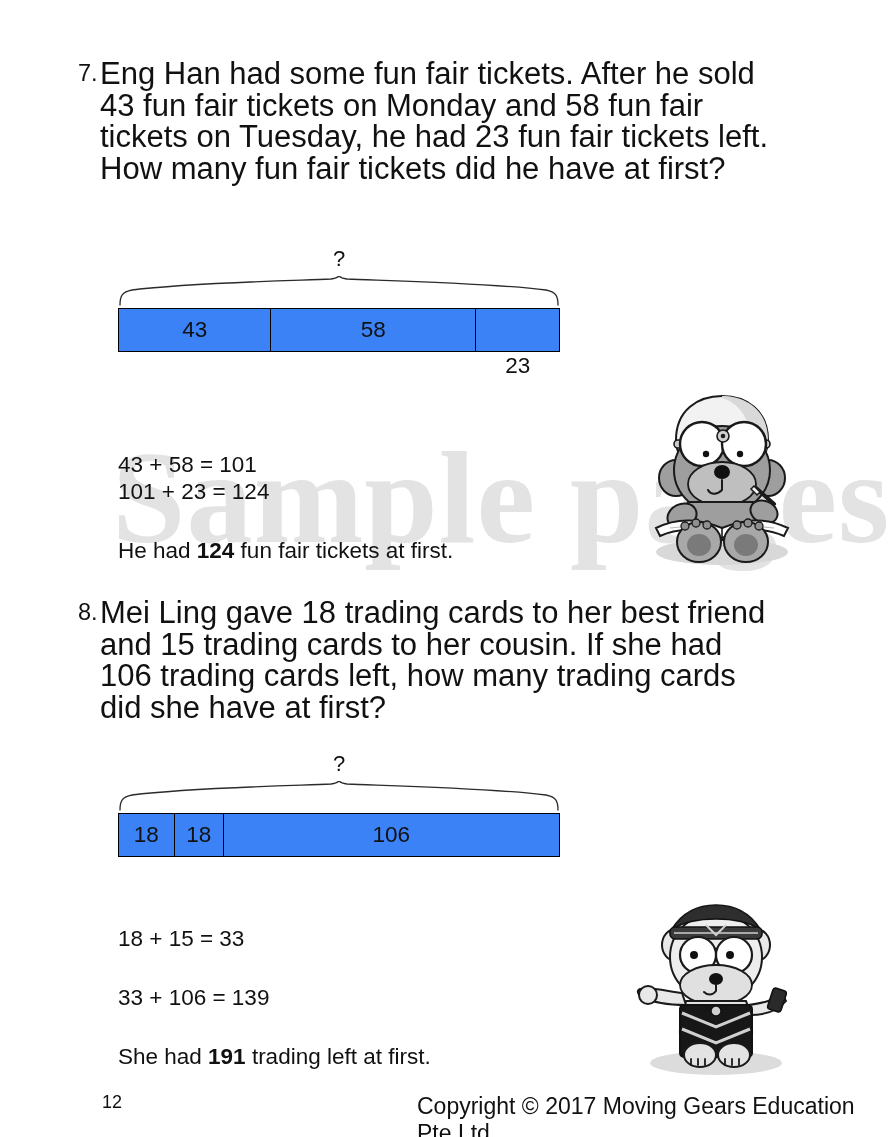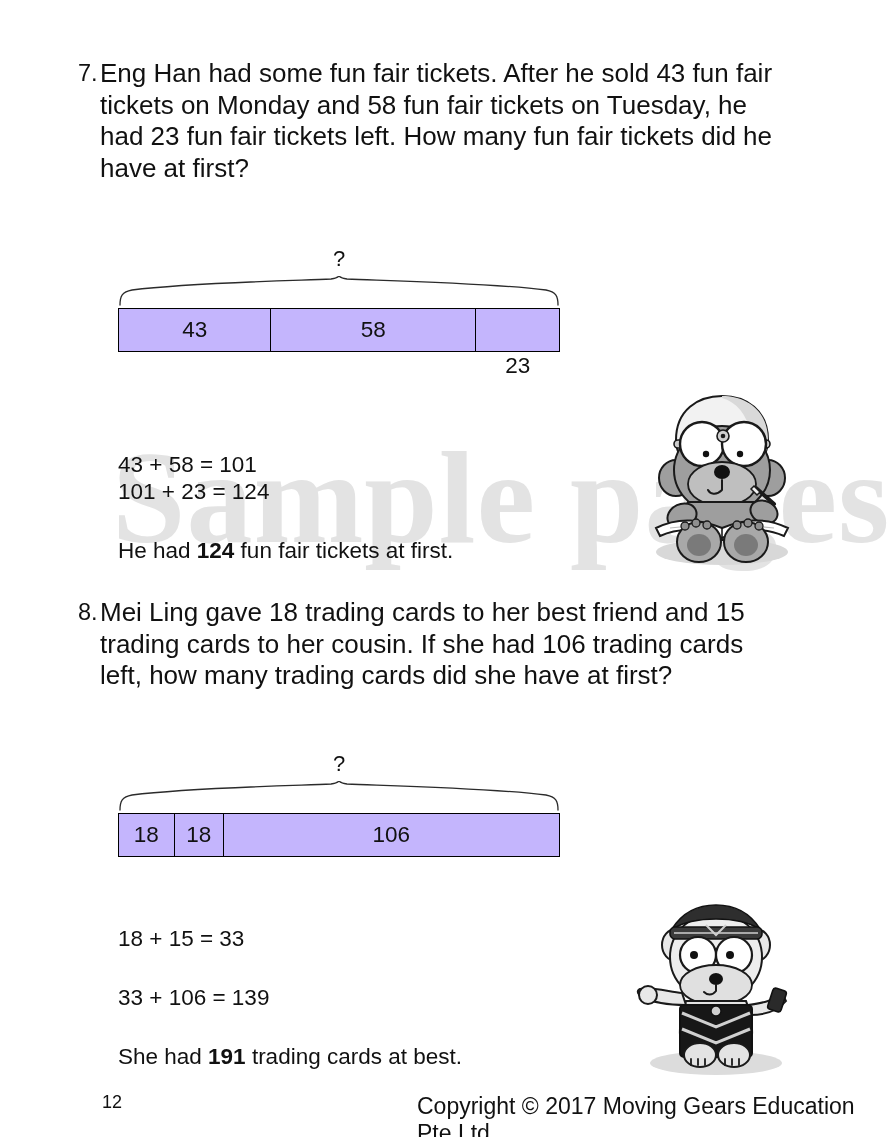--- a/index.html
+++ b/index.html
@@ -58,21 +58,21 @@
   .q-num {
     width: 40px;
     flex: 0 0 40px;
     font-size: 23.5px;
     line-height: 31.5px;
     text-align: left;
     padding-left: 18px;
     box-sizing: border-box;
   }
   .q-text {
-    font-size: 26px;
+    font-size: 31px;
     line-height: 31.5px;
     width: 680px;
   }
 
   #question-7 { left: 60px; top: 58px; }
   #question-8 { left: 60px; top: 597px; }
 
   
   .bar-model {
     position: absolute;
@@ -95,21 +95,21 @@
   }
   .bar {
     position: absolute;
     top: 56px;
     left: 0;
     display: flex;
     border: 1.6px solid #000000;
     box-sizing: border-box;
     height: 44px;
     width: 442px;
-    background: #c4b5fd;
+    background: #3b82f6;
   }
   .bar-seg {
     display: flex;
     align-items: center;
     justify-content: center;
     font-size: 22.5px;
     border-right: 1.6px solid #000000;
     box-sizing: border-box;
     height: 100%;
   }
@@ -210,21 +210,21 @@
       </div>
       <div class="bar">
         <div class="bar-seg" style="width:56px;">18</div>
         <div class="bar-seg" style="width:49px;">18</div>
         <div class="bar-seg" style="width:337px;">106</div>
       </div>
     </div>
 
     <div class="solution" id="sol-8-line1">18 + 15 = 33</div>
     <div class="solution" id="sol-8-line2">33 + 106 = 139</div>
-    <div class="solution" id="sol-8-line3"><span>She had </span><b>191</b><span> trading cards at best.</span></div>
+    <div class="solution" id="sol-8-line3"><span>She had </span><b>191</b><span> trading left at first.</span></div>
 
     <div class="mascot" id="mascot-1">
       <svg width="172" height="178" viewBox="0 0 172 178" xmlns="http://www.w3.org/2000/svg">
 
         <ellipse cx="86" cy="160" rx="66" ry="13" fill="#d8d8d8"></ellipse>
 
         <path d="M40,48 C40,18 62,4 86,4 C110,4 132,18 132,48 C132,58 128,66 120,70 L52,70 C44,66 40,58 40,48 Z" fill="#f2f2f2" stroke="#1a1a1a" stroke-width="2"></path>
 
         <path d="M86,4 C110,4 132,18 132,48 C132,58 128,66 120,70 L104,70 C112,62 116,52 114,40 C111,22 100,10 86,6 Z" fill="#d9d9d9"></path>
 

